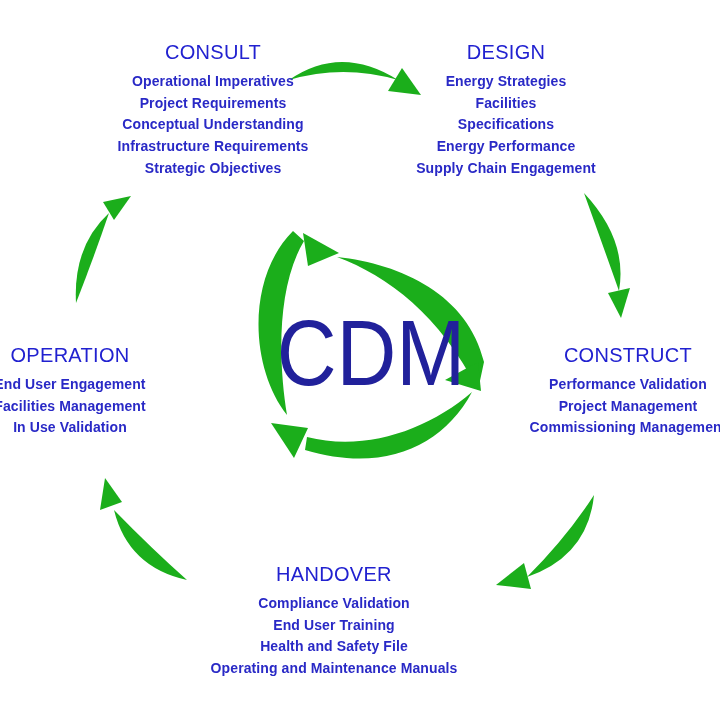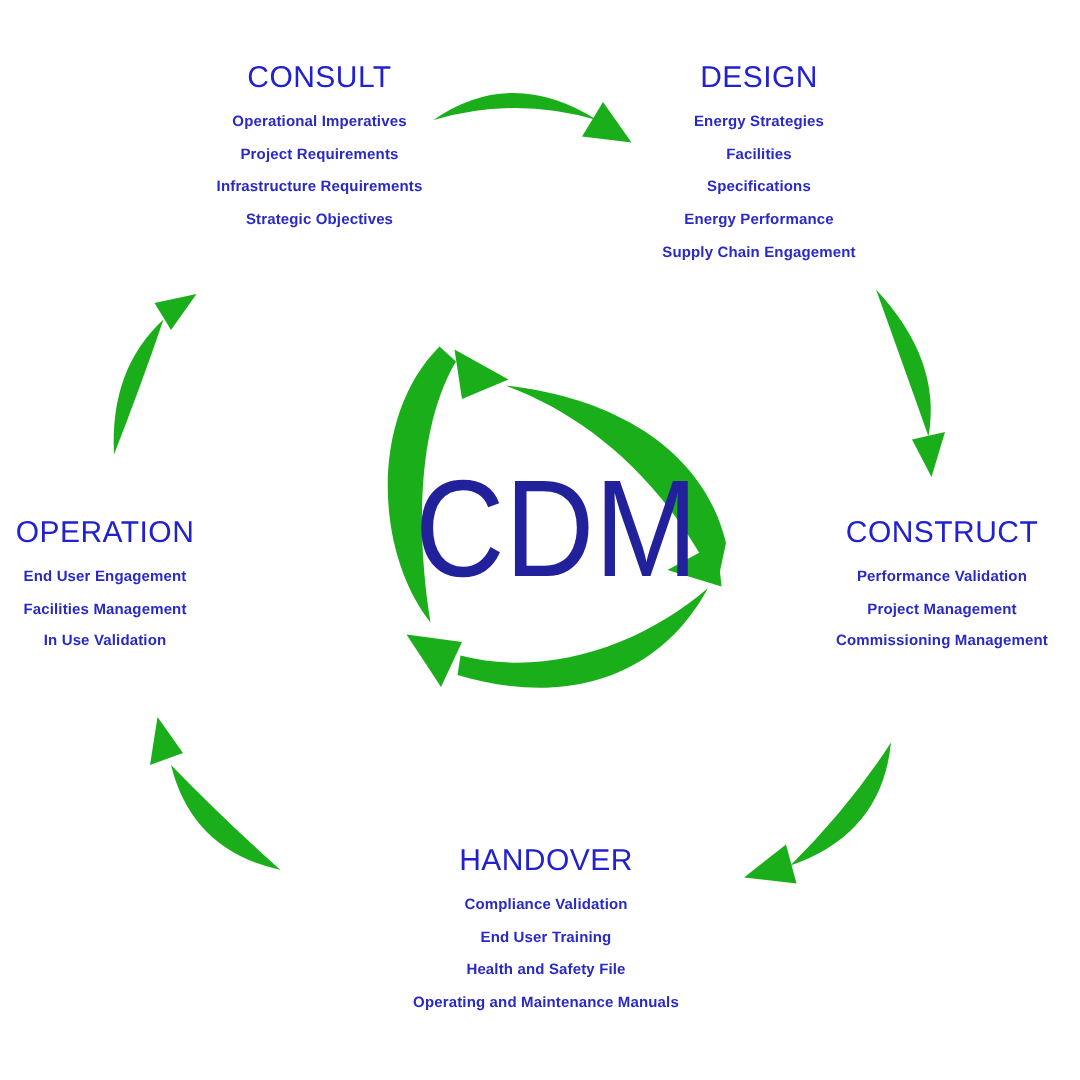--- a/index.html
+++ b/index.html
@@ -11,28 +11,28 @@
   .g{fill:#1BAE1B;}
   .section{
     position:absolute;transform:translateX(-50%);
     text-align:center;white-space:nowrap;
   }
   .section .title{
     font-size:20px;font-weight:400;color:#2121D0;
     margin:0 0 7px 0;letter-spacing:.3px;
   }
   .section .item{
-    font-size:10px;font-weight:600;color:#2929C6;
+    font-size:14px;font-weight:600;color:#2929C6;
     line-height:21.7px;letter-spacing:.1px;
   }
   #sec-consult  {left:213px;top:41px;}
   #sec-design   {left:506px;top:41px;}
   #sec-construct{left:628px;top:344px;}
   #sec-operation{left:70px; top:344px;}
-  #sec-handover {left:364px;top:563px;}
+  #sec-handover {left:334px;top:563px;}
   #logo-text{
     position:absolute;left:371px;top:357px;
     transform:translate(-50%,-54%) scaleX(0.9);
     font-size:92px;font-weight:400;color:#21219B;line-height:1;
   }
 </style>
 </head>
 <body>
 
 <div class="stage">
@@ -76,20 +76,21 @@
       <polygon class="g" points="308,428 294,458 271,423"></polygon>
     </g>
   </svg>
 
   <div id="logo-text">CDM</div>
 
   <div class="section" id="sec-consult">
     <h2 class="title">CONSULT</h2>
     <div class="item">Operational Imperatives</div>
     <div class="item">Project Requirements</div>
+    <div class="item">Conceptual Understanding</div>
     <div class="item">Infrastructure Requirements</div>
     <div class="item">Strategic Objectives</div>
   </div>
 
   <div class="section" id="sec-design">
     <h2 class="title">DESIGN</h2>
     <div class="item">Energy Strategies</div>
     <div class="item">Facilities</div>
     <div class="item">Specifications</div>
     <div class="item">Energy Performance</div>

